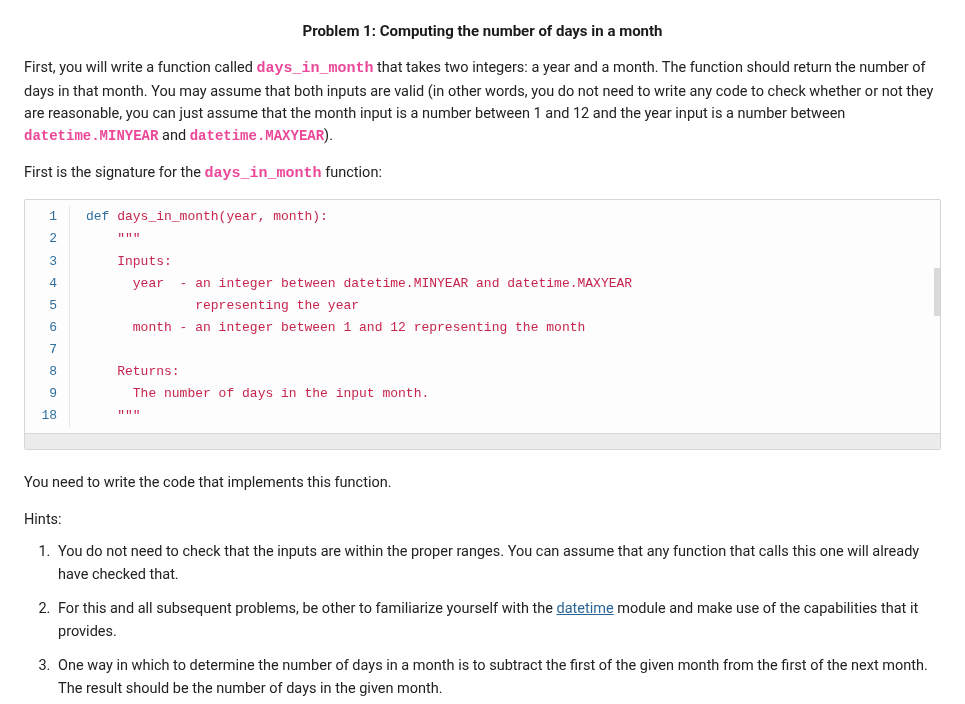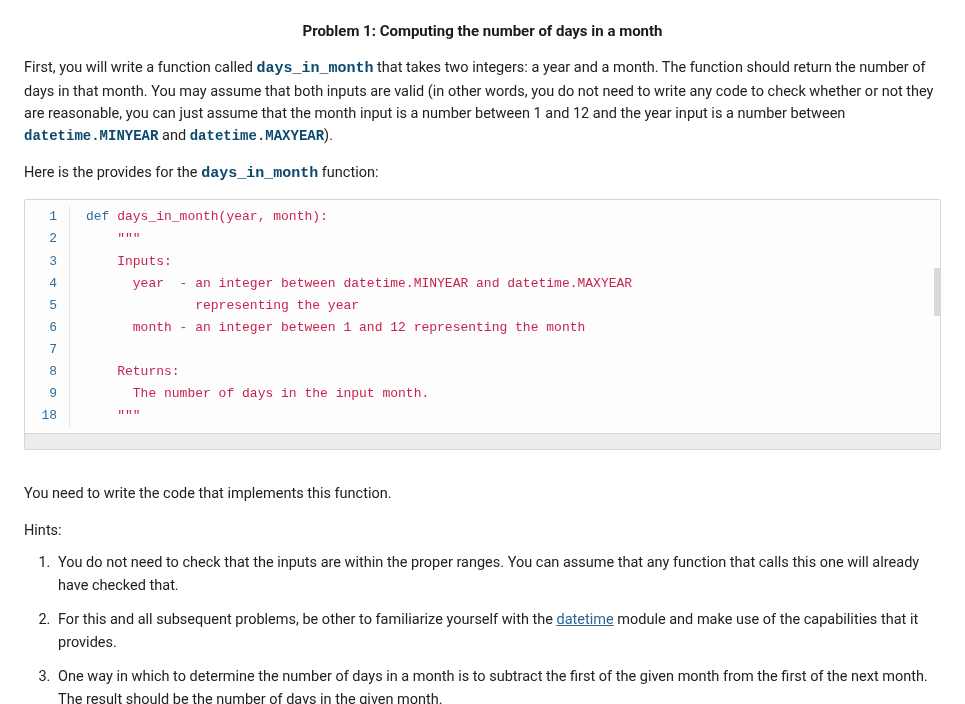--- a/index.html
+++ b/index.html
@@ -16,21 +16,21 @@
   h3.problem-title {
     font-size: 15px;
     font-weight: 700;
     margin: 0 0 14px 0;
     color: #1a1a1a;
     text-align: center;
   }
   p { margin: 0 0 14px 0; }
   .code-inline-red {
     font-family: Consolas, "Courier New", monospace;
-    color: #0c4a6e;
+    color: #ec4899;
     font-weight: 600;
     font-size: 14px;
   }
   .code-inline-red.big {
     font-size: 15px;
   }
   .code-block-wrap {
     border: 1px solid #d6d6d6;
     border-radius: 2px;
     margin: 14px 0 0 0;
@@ -67,21 +67,21 @@
     border-top: 1px solid #d6d6d6;
   }
   .right-scroll-stub {
     position: absolute;
     right: 0;
     top: 68px;
     width: 6px;
     height: 48px;
     background: #d9d9d9;
   }
-  .after-code { margin-top: 33px; }
+  .after-code { margin-top: 22px; }
   h4.hints-title {
     font-size: 14.5px;
     font-weight: 400;
     margin: 14px 0 10px 0;
   }
   ol.hints {
     margin: 0;
     padding-left: 30px;
   }
   ol.hints li {
@@ -97,21 +97,21 @@
 </head>
 <body>
 
 <h3 class="problem-title">Problem 1: Computing the number of days in a month</h3>
 
 <p>
   <span>First, you will write a function called </span><span class="code-inline-red big">days_in_month</span><span> that takes two integers: a year and a month. The function should return the number of days in that month.  You may assume that both inputs are valid (in other words, you do not need to write any code to check whether or not they are reasonable, you can just assume that the month input is a number between 1 and 12 and the year input is a number between </span><span class="code-inline-red">datetime.MINYEAR</span><span> and </span><span class="code-inline-red">datetime.MAXYEAR</span><span>).</span>
 </p>
 
 <p>
-  <span>Here is the provides for the </span><span class="code-inline-red big">days_in_month</span><span> function:</span>
+  <span>First is the signature for the </span><span class="code-inline-red big">days_in_month</span><span> function:</span>
 </p>
 
 <div class="code-block-wrap">
   <div class="code-block">
     <div class="gutter">
       <div>1</div>
       <div>2</div>
       <div>3</div>
       <div>4</div>
       <div>5</div>

